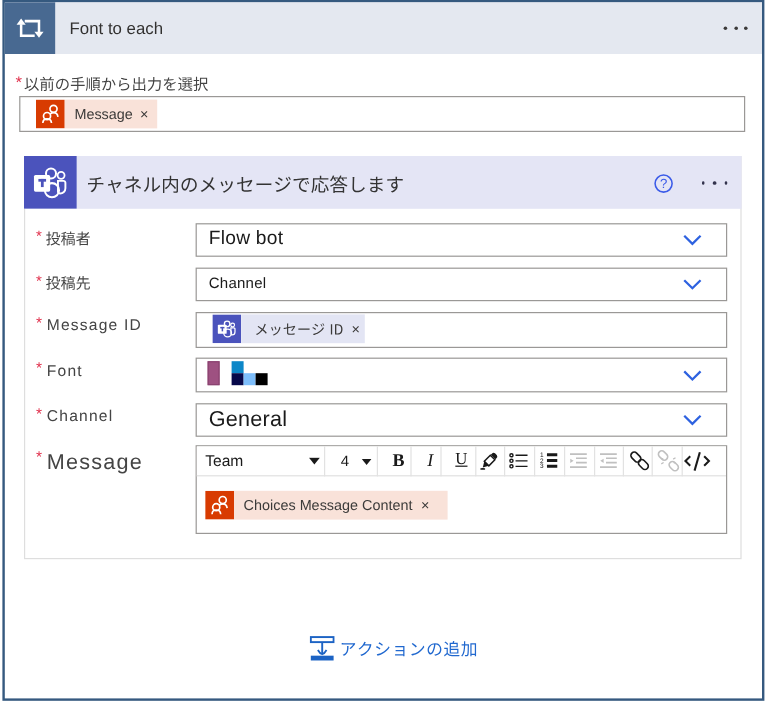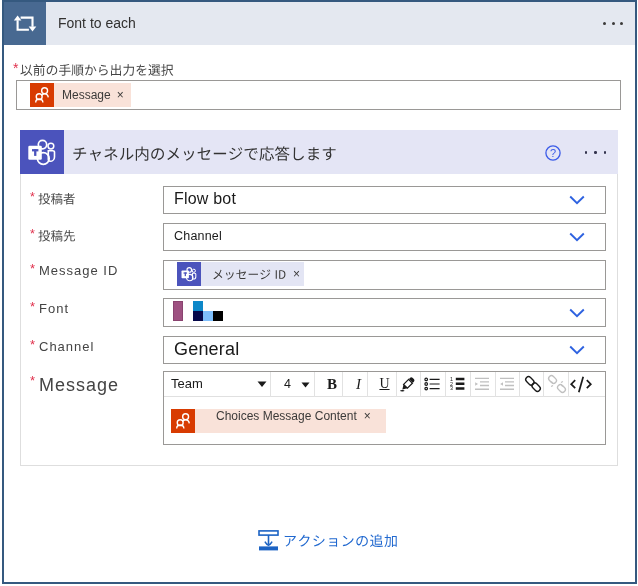--- a/index.html
+++ b/index.html
@@ -255,21 +255,21 @@
 <div class="abs" style="left:171px;top:409px;height:24px;display:flex">
       <svg width="24" height="24" viewBox="0 0 24 24" style="display:block">
         <rect width="24" height="24" fill="#D83B01"></rect>
 <g stroke="#fff" stroke-width="1.4">
 <circle cx="14.6" cy="7.7" r="2.95" fill="#D83B01"></circle>
 <path d="M11.2 14.2 q0.3 -3.3 3.4 -3.3 q3.2 0 3.7 3.5" fill="none"></path>
 <circle cx="9.2" cy="13.7" r="2.95" fill="#D83B01"></circle>
 <path d="M5.7 19.5 q0.1 -3.5 3.5 -3.5 q3.5 0 3.7 3.5" fill="none"></path>
 </g>
       </svg>
-      <div style="height:24px;background:#F9E2D9;display:flex;padding:0 15px 0 21px">
+      <div style="height:24px;background:#F9E2D9;display:flex;align-items:center;padding:0 15px 0 8px">
         <span style="font-size:12px;color:#3b3a39">Choices Message Content</span>
         <span style="font-size:12px;color:#3b3a39;margin-left:7px">×</span>
       </div>
     </div>
 <div class="abs" style="left:258px;top:530px">
       <svg width="21" height="21" viewBox="0 0 21 21" style="display:block">
 <g stroke="#1C63C4" fill="none">
 <rect x="1" y="0.9" width="19" height="4.2" stroke-width="1.6"></rect>
 <path d="M10.5 5.1 V14.6" stroke-width="1.6"></path>
 <path d="M6.9 11.7 Q8.6 14.8 10.5 15.2 Q12.4 14.8 14.1 11.7" stroke-width="1.5"></path>

